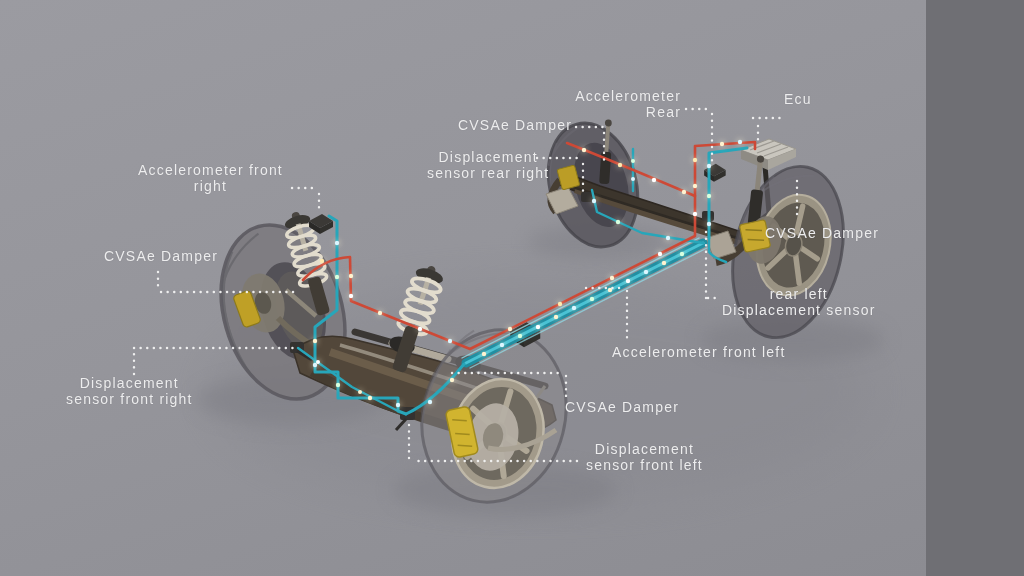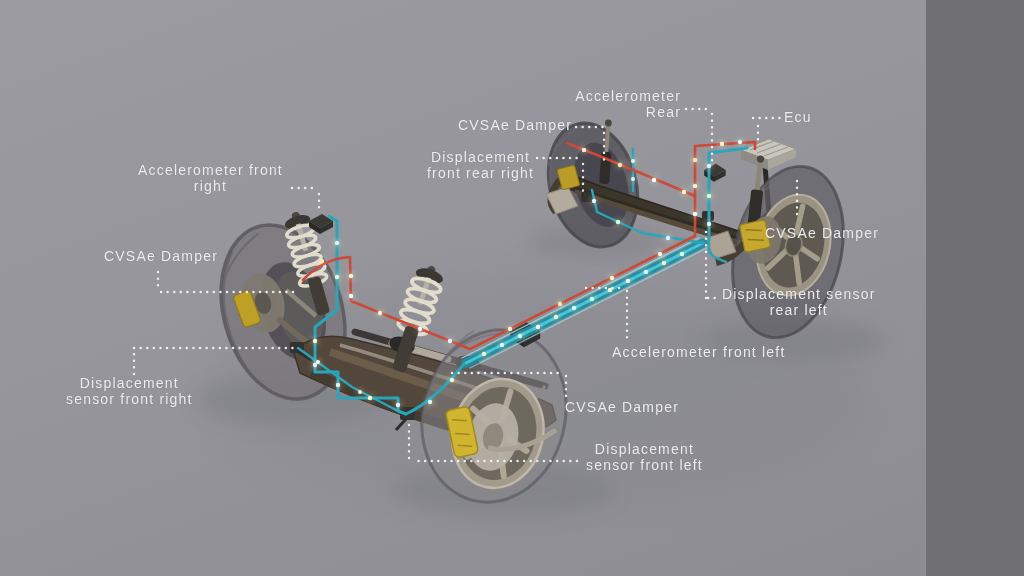--- a/index.html
+++ b/index.html
@@ -324,31 +324,31 @@
         <path d="M708,298 L718,298"></path>
     <path d="M797,181 L797,218"></path>
   </g>
 </svg>
 
 <div class="label right" style="left:550px;top:88px;width:131px;">
   <div>Accelerometer</div>
   <div>Rear</div>
 </div>
 
-<div class="label" style="left:784px;top:109px;">
+<div class="label" style="left:784px;top:91px;">
   <span>Ecu</span>
 </div>
 
 <div class="label" style="left:458px;top:117px;">
   <span>CVSAe Damper</span>
 </div>
 
 <div class="label" style="left:427px;top:149px;">
   <div>Displacement</div>
-  <div>front rear right</div>
+  <div>sensor rear right</div>
 </div>
 
 <div class="label" style="left:138px;top:162px;">
   <div>Accelerometer front</div>
   <div>right</div>
 </div>
 
 <div class="label" style="left:104px;top:248px;">
   <span>CVSAe Damper</span>
 </div>
@@ -365,21 +365,21 @@
 <div class="label" style="left:586px;top:441px;">
   <div>Displacement</div>
   <div>sensor front left</div>
 </div>
 
 <div class="label" style="left:612px;top:344px;">
   <span>Accelerometer front left</span>
 </div>
 
 <div class="label" style="left:722px;top:286px;">
+  <div>rear left</div>
   <div>Displacement sensor</div>
-  <div>rear left</div>
 </div>
 
 <div class="label" style="left:765px;top:225px;">
   <span>CVSAe Damper</span>
 </div>
 
 </div>
 
 </body></html>

